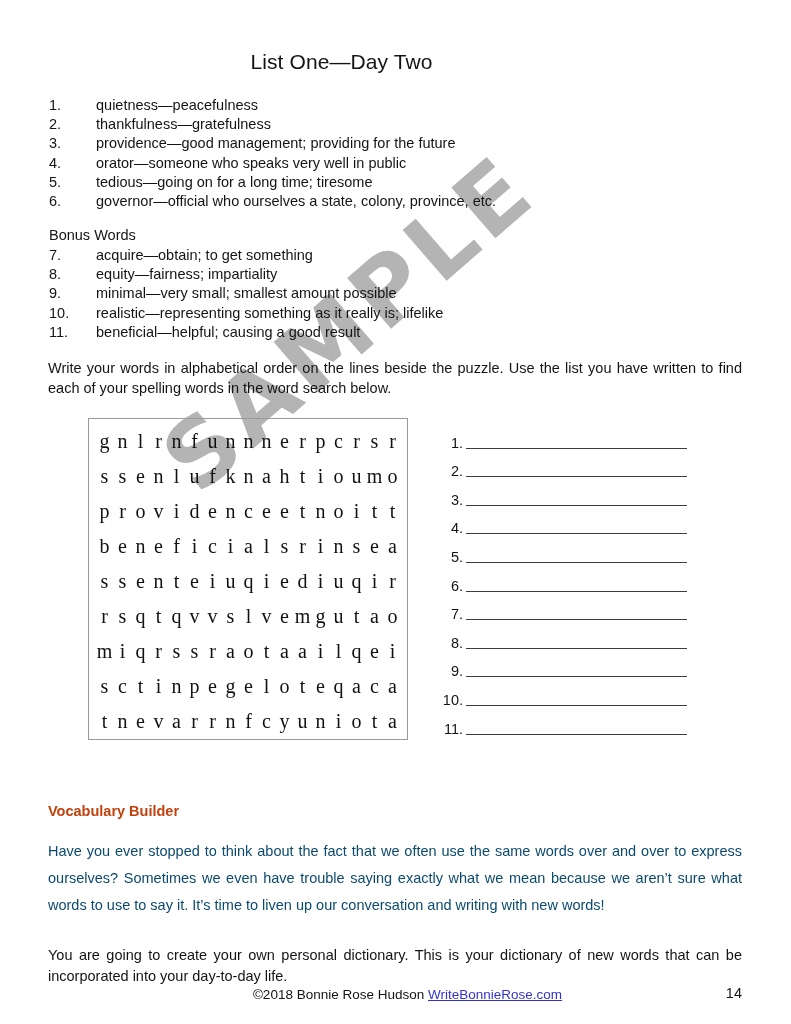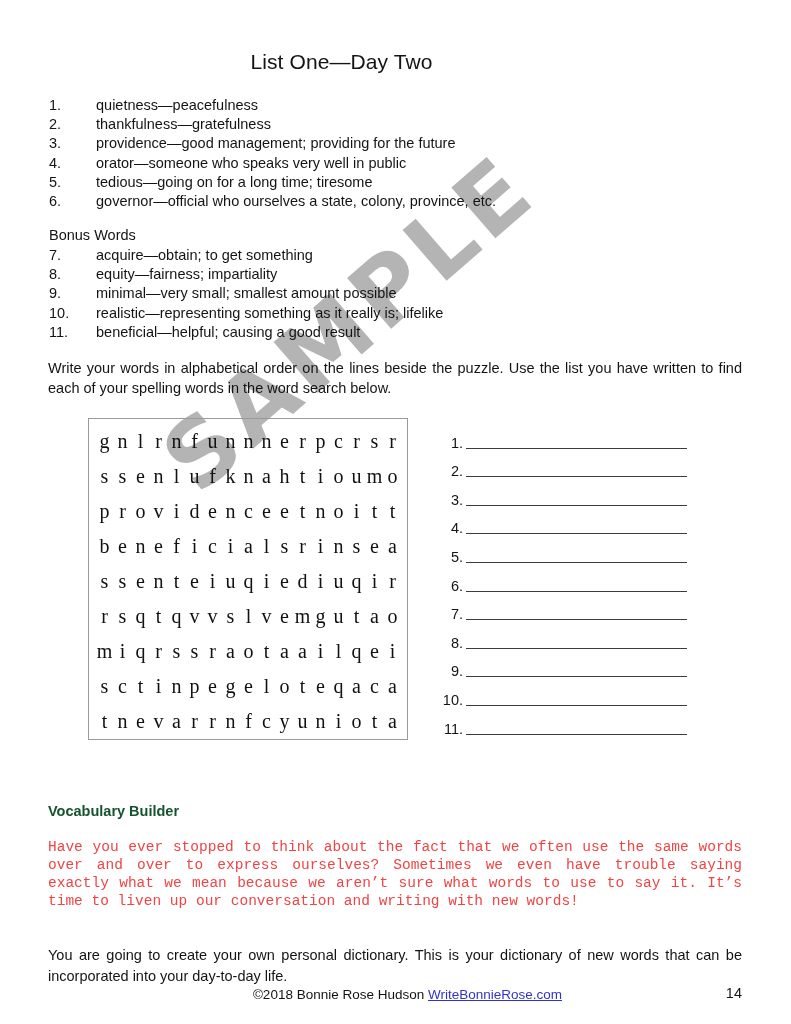--- a/index.html
+++ b/index.html
@@ -167,33 +167,32 @@
     margin-bottom: 4px;
   }
 
   
   #vocab-heading {
     position: absolute;
     left: 48px;
     top: 803px;
     font-size: 14.5px;
     font-weight: bold;
-    color: #14532d;
+    color: #c2410c;
   }
   #vocab-para-1 {
     position: absolute;
     left: 48px;
     top: 838px;
     width: 694px;
     font-size: 14.5px;
-    line-height: 18px;
+    line-height: 27px;
     text-align: justify;
     text-justify: inter-word;
-    color: #ef4444;
-    font-family: Liberation Mono, monospace;
+    color: #0c4a6e;
   }
   #vocab-para-2 {
     position: absolute;
     left: 48px;
     top: 935px;
     width: 694px;
     font-size: 14.5px;
     line-height: 20.6px;
     text-align: justify;
     text-justify: inter-word;

